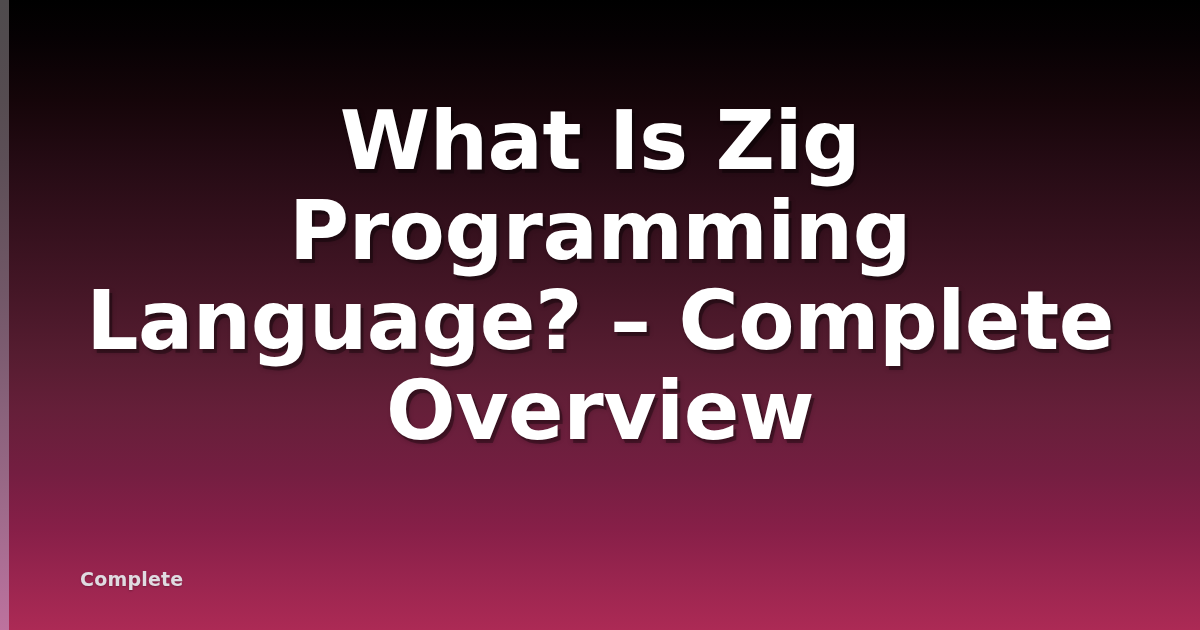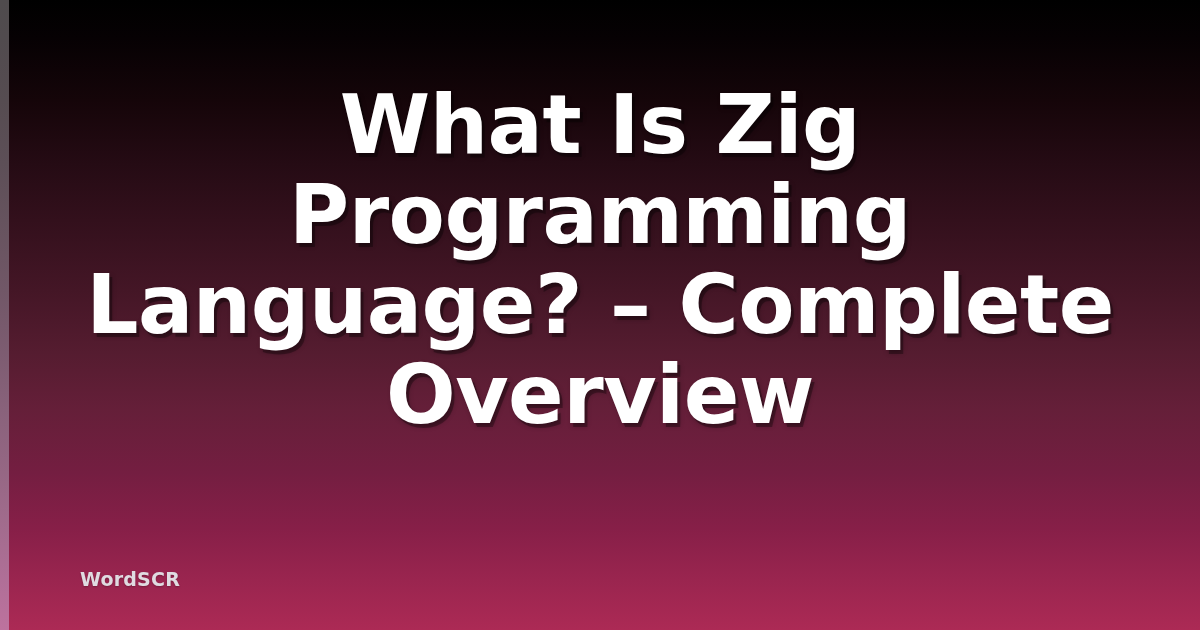--- a/index.html
+++ b/index.html
@@ -70,21 +70,21 @@
     inset: 0;
     display: flex;
     flex-direction: column;
     justify-content: flex-start;
   }
 
   .title-wrap {
     position: absolute;
     left: 0;
     right: 0;
-    top: 0;
+    top: 16px;
     height: 520px;
     display: flex;
     align-items: center;
     justify-content: center;
     padding: 13px 70px;
     box-sizing: border-box;
   }
 
   .card-title {
     margin: 0;
@@ -128,17 +128,17 @@
   <div class="card-bg"></div>
   <div class="edge-strip"></div>
 
   <div class="content">
 
     <div class="title-wrap">
       <h1 class="card-title">What Is Zig Programming Language? – Complete Overview</h1>
     </div>
 
     <div class="brand">
-      <span class="brand-name">WordSCR</span>
+      <span class="brand-name">Complete</span>
     </div>
 
   </div>
 </div>
 
 </body></html>

